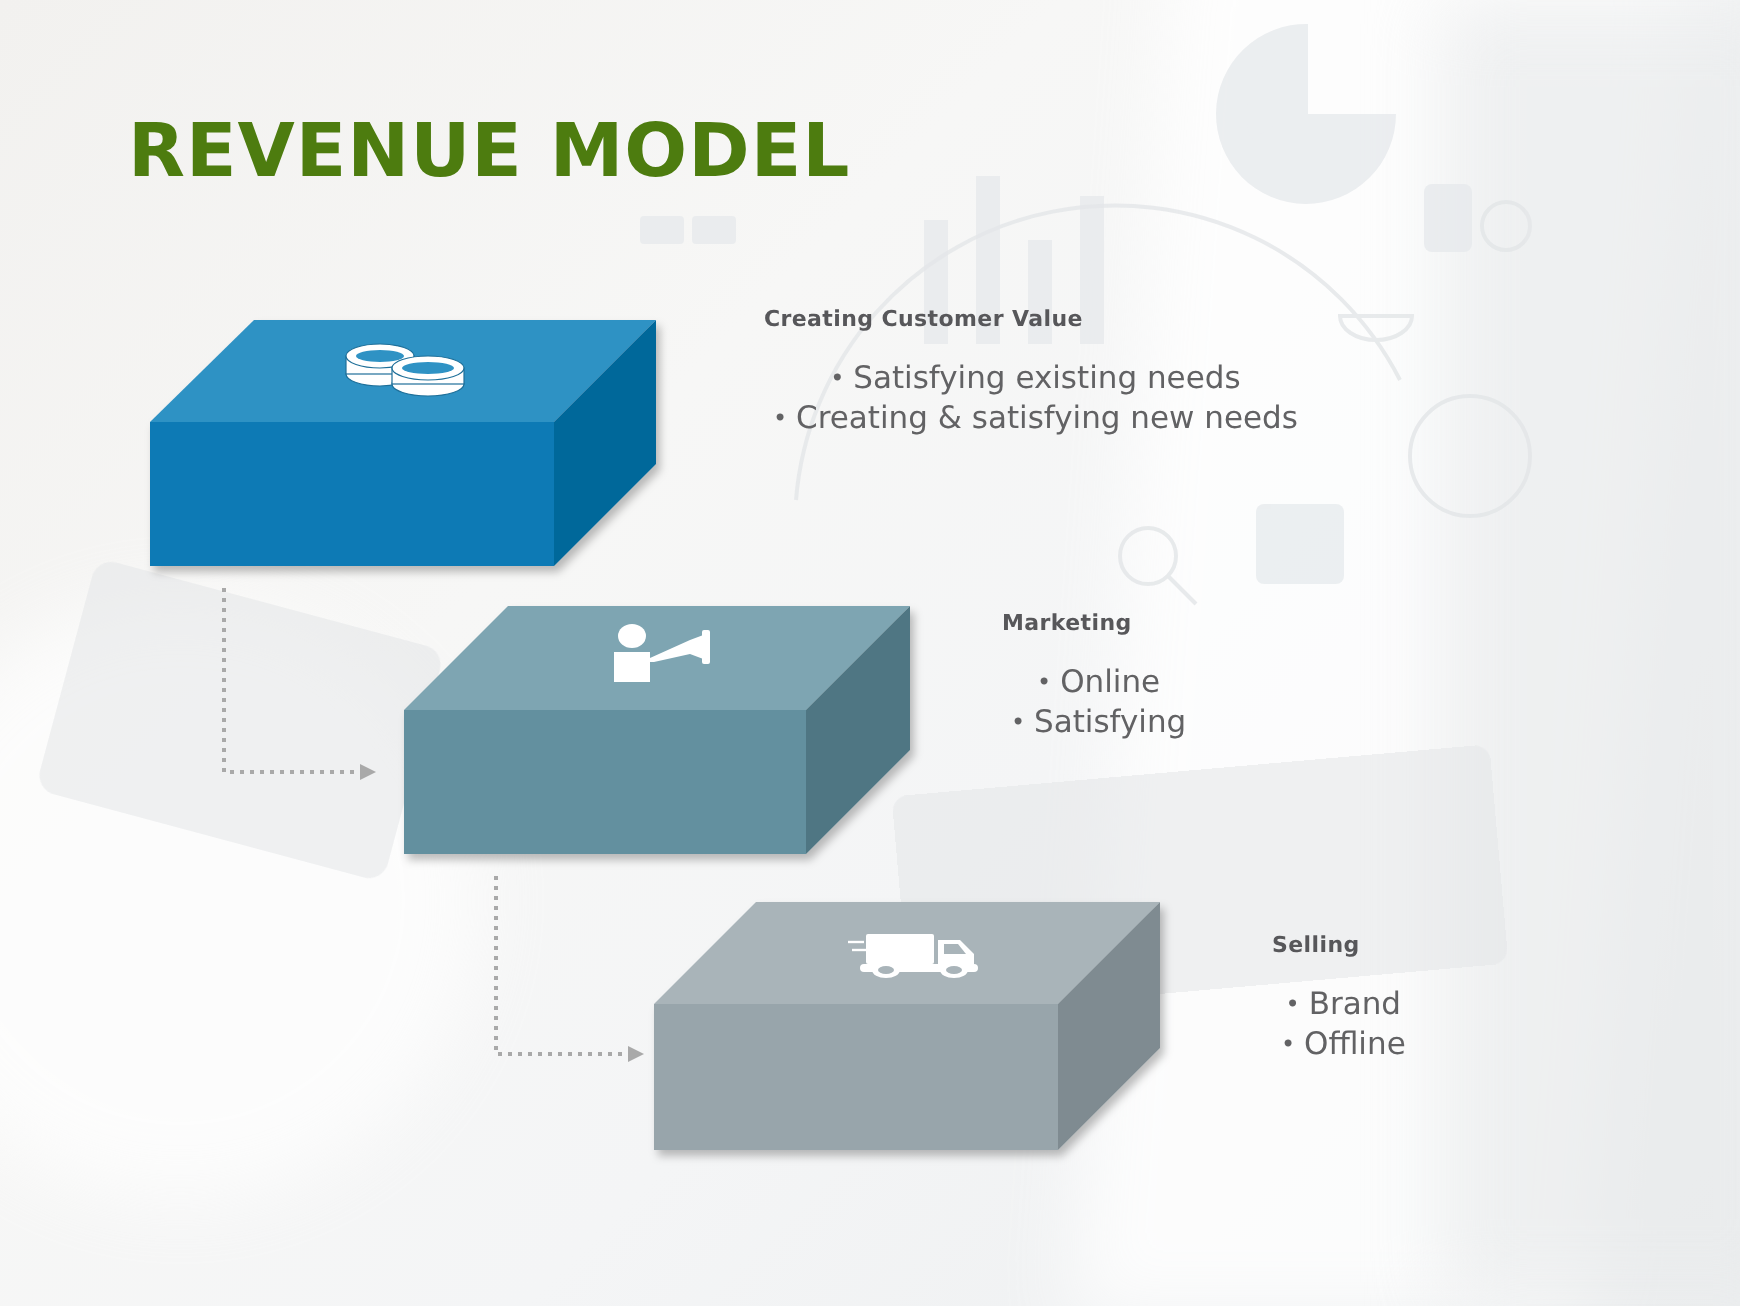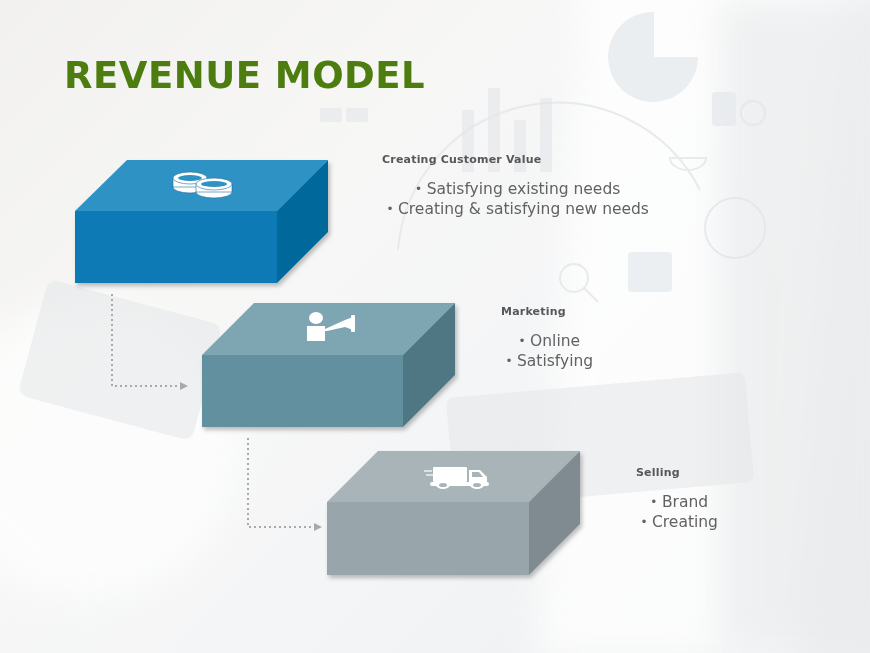--- a/index.html
+++ b/index.html
@@ -166,15 +166,15 @@
   <g fill="#a9b4b9">
     <path d="M48 7 L55 7 L59 12 L48 12 Z"></path>
     <ellipse cx="19" cy="20" rx="4" ry="2"></ellipse>
     <ellipse cx="53" cy="20" rx="4" ry="2"></ellipse>
   </g>
 </svg>
 <div class="text-block" style="left:636px;top:466px;">
   <div class="heading">Selling</div>
   <ul>
     <li><span class="dot">•</span><span>Brand</span></li>
-    <li><span class="dot">•</span><span>Creating</span></li>
+    <li><span class="dot">•</span><span>Offline</span></li>
   </ul>
 </div>
 
 </body></html>

